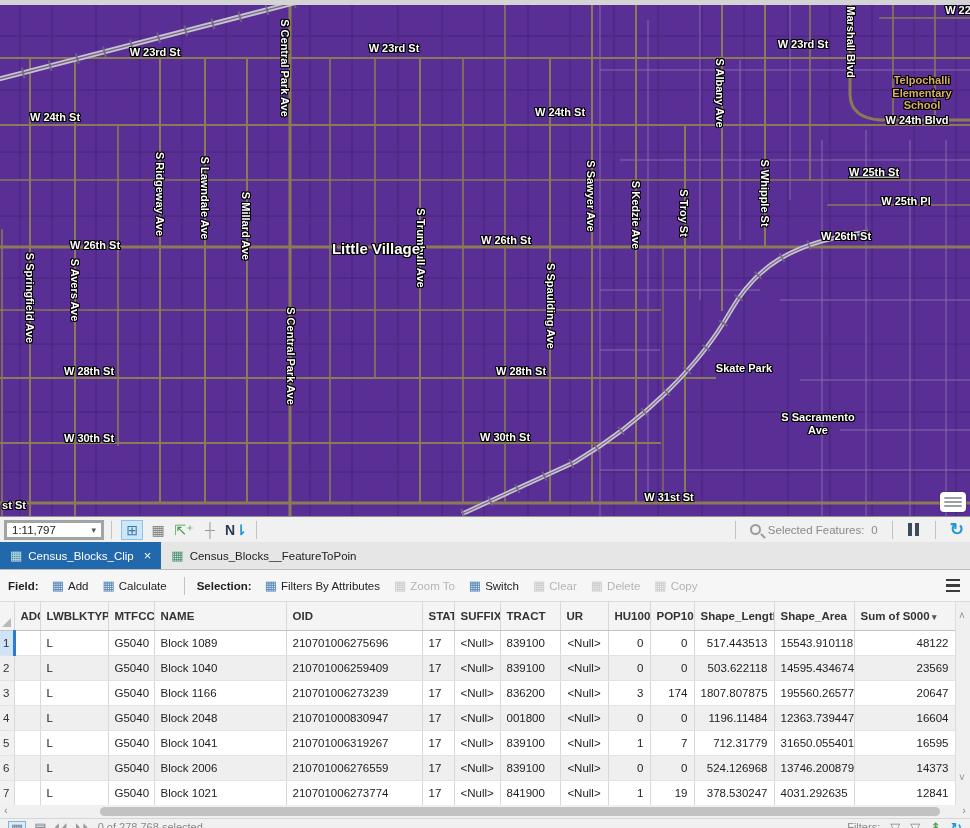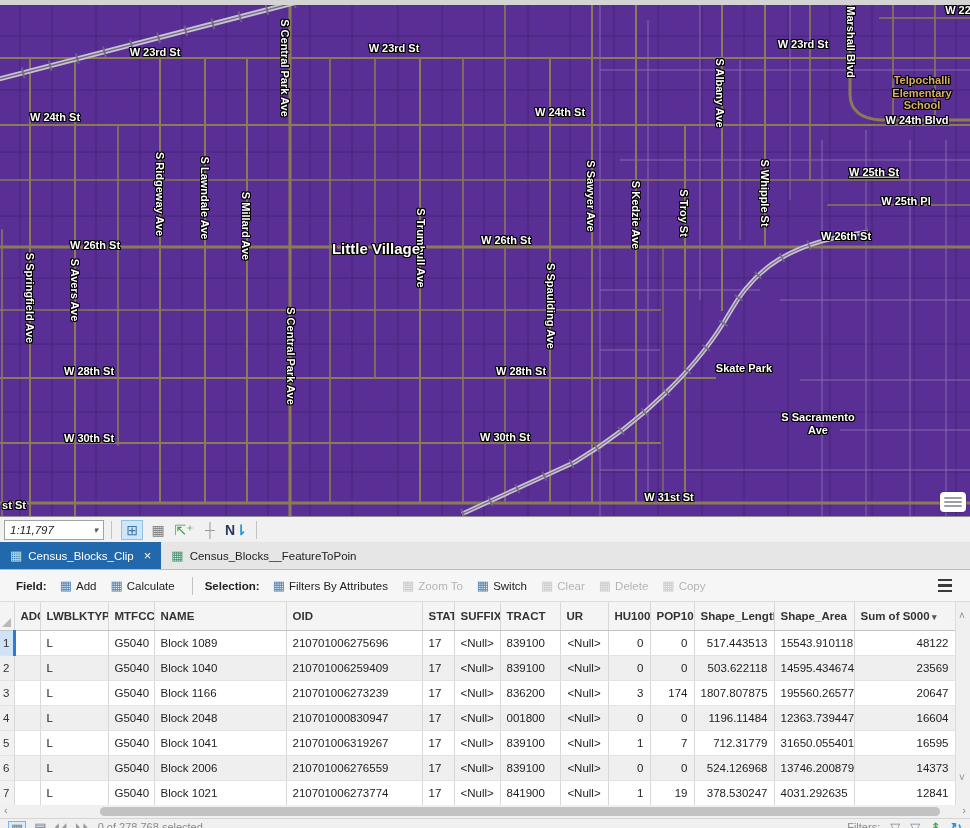--- a/index.html
+++ b/index.html
@@ -15,21 +15,21 @@
     transform:translate(-50%,-50%); z-index:3; }
   .maplabel.v { transform:translate(-50%,-50%) rotate(90deg); }
   #map-attribution-icon { position:absolute; right:4px; top:492px; width:26px; height:20px; background:#fff; border-radius:4px; z-index:4;
     display:flex; flex-direction:column; justify-content:center; gap:2px; padding:3px 4px; box-shadow:0 0 2px rgba(0,0,0,.4); }
   #map-attribution-icon i { display:block; height:2px; background:#9aa0a6; border-radius:1px; }
 
   
   #status-row { position:absolute; left:0; top:516px; width:970px; height:26px; background:#f1f1f1; border-top:1px solid #8f8f8f;
     display:flex; align-items:center; font-size:11.5px; color:#444; }
   #scale-combo { display:flex; align-items:center; justify-content:space-between; width:100px; height:20px; margin-left:4px;
-    background:#fff; border:1px solid #a3a3a3; padding:0 5px; color:#222;font-style:italic; }
+    background:#fff; border:3px solid #a3a3a3; padding:0 5px; color:#222; }
   .vsep { width:1px; height:18px; background:#c3c3c3; margin:0 7px; }
   .tool-ic { display:inline-flex; align-items:center; justify-content:center; width:22px; height:20px; font-size:14px; color:#6b6b6b; margin:0 2px; }
   .tool-ic.active { background:#cde6f9; border:1px solid #90c1e8; color:#3c76a8; }
   .grid-glyph { color:#7b7b7b; font-size:14px; }
   #coords { position:absolute; left:0; right:0; text-align:center; color:#555; pointer-events:none; }
   #coords .inner { pointer-events:auto; display:inline-flex; gap:8px;margin-top:36px; }
   .chev { display:inline-block; width:7px; height:7px; border-right:2px solid #666; border-bottom:2px solid #666; transform:rotate(45deg) translateY(-2px); }
   #status-right { margin-left:auto; display:flex; align-items:center; gap:7px; padding-right:6px; color:#8a8a8a; }
   .lens { position:relative; width:11px; height:11px; border:2px solid #9a9a9a; border-radius:50%; display:inline-block; }
   .lens:after { content:""; position:absolute; width:6px; height:2px; background:#9a9a9a; transform:rotate(45deg); left:8px; top:9px; }
@@ -39,21 +39,21 @@
   
   #tabbar { position:absolute; left:0; top:542px; width:970px; height:28px; background:#e6e6e6; border-bottom:1px solid #bcbcbc; display:flex; align-items:stretch; }
   .tab { display:flex; align-items:center; gap:6px; padding:0 10px; font-size:11.5px; color:#222; cursor:default; }
   .tab.active { background:#2268ad; color:#fff; }
   .tab .tbl-ic { font-size:13px; color:#43936f; }
   .tab.active .tbl-ic { color:#bfe3d9; }
   .tab .close-x { font-size:13px; color:#fff; margin-left:4px; }
 
   
   #toolbar { position:absolute; left:0; top:570px; width:970px; height:32px; background:#f6f6f6; border-bottom:1px solid #dcdcdc;
-    display:flex; align-items:center; font-size:11.5px; color:#222; padding:0 14px; }
+    display:flex; align-items:center; font-size:11.5px; color:#222; padding:0 6px; }
   .tb-label { font-weight:bold; margin:0 6px 0 2px; }
   .tb-btn { display:inline-flex; align-items:center; gap:4px; margin:0 7px; color:#222; }
   .tb-btn.disabled { color:#b4b4b4; }
   .tb-btn .ic { font-size:13px; color:#4a7fb5; }
   .tb-btn.disabled .ic { color:#c9c9c9; }
   #toolbar .vsep { margin:0 10px; }
   #menu-burger { margin-left:auto; width:18px; display:flex; flex-direction:column; gap:3px; padding-right:4px; }
   #menu-burger i { height:2.5px; background:#3a3a3a; display:block; }
 
   
@@ -217,20 +217,30 @@
     <span class="tool-ic" style="color:#3f9e49;">⇱⁺</span>
     <span class="tool-ic" style="color:#9a9a9a;">┼</span>
     <span class="tool-ic" style="color:#2a3a5a;font-weight:bold;">N<span style="color:#1e9ad6;">⇂</span></span>
     <span class="vsep"></span>
     <div id="coords">
       <span class="inner">
         <span style="color:#555;">87.7229863°W 41.8369677°N</span>
         <span class="chev"></span>
       </span>
     </div>
+    <div id="status-right">
+      <span class="vsep"></span>
+      <span class="lens"></span>
+      <span>Selected Features:</span>
+      <span>0</span>
+      <span class="vsep"></span>
+      <span class="pause-bars"><i></i><i></i></span>
+      <span class="vsep"></span>
+      <span class="refresh">↻</span>
+    </div>
   </div>
 
   <div id="tabbar">
       <div class="tab active">
         <span class="tbl-ic">▦</span>
         <span>Census_Blocks_Clip</span>
         <span class="close-x">×</span>
       </div>
       <div class="tab">
         <span class="tbl-ic">▦</span>

